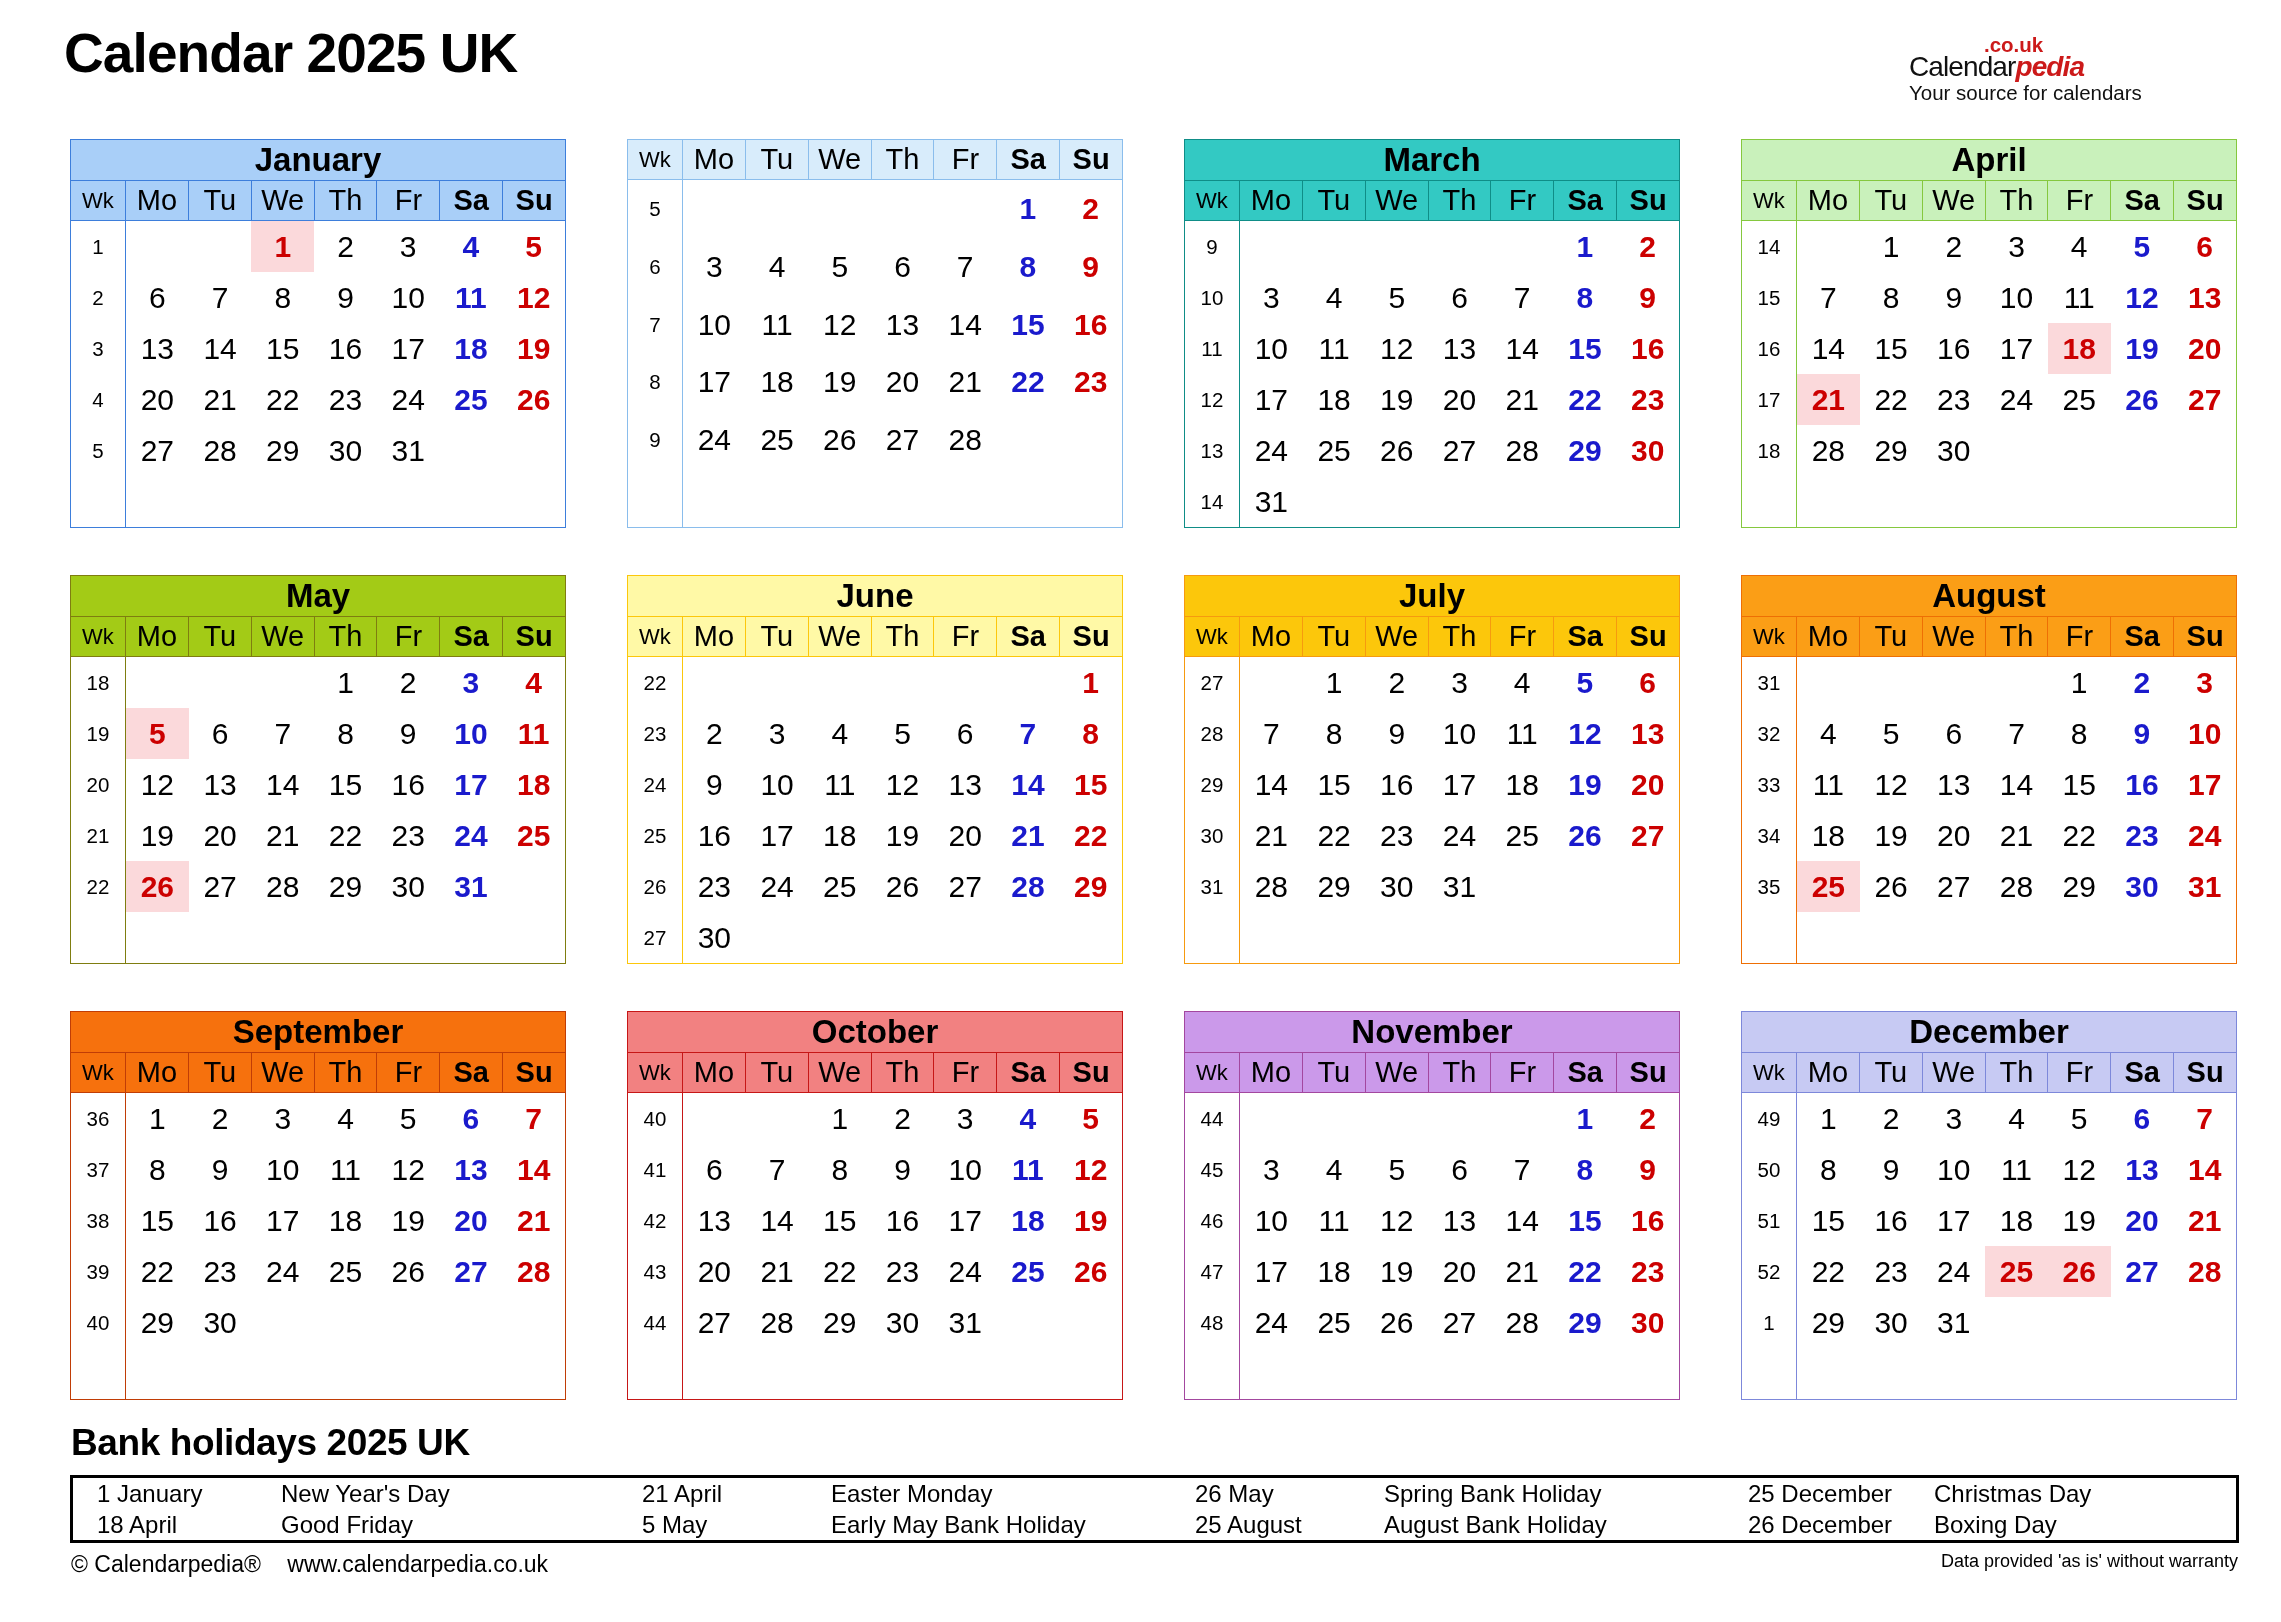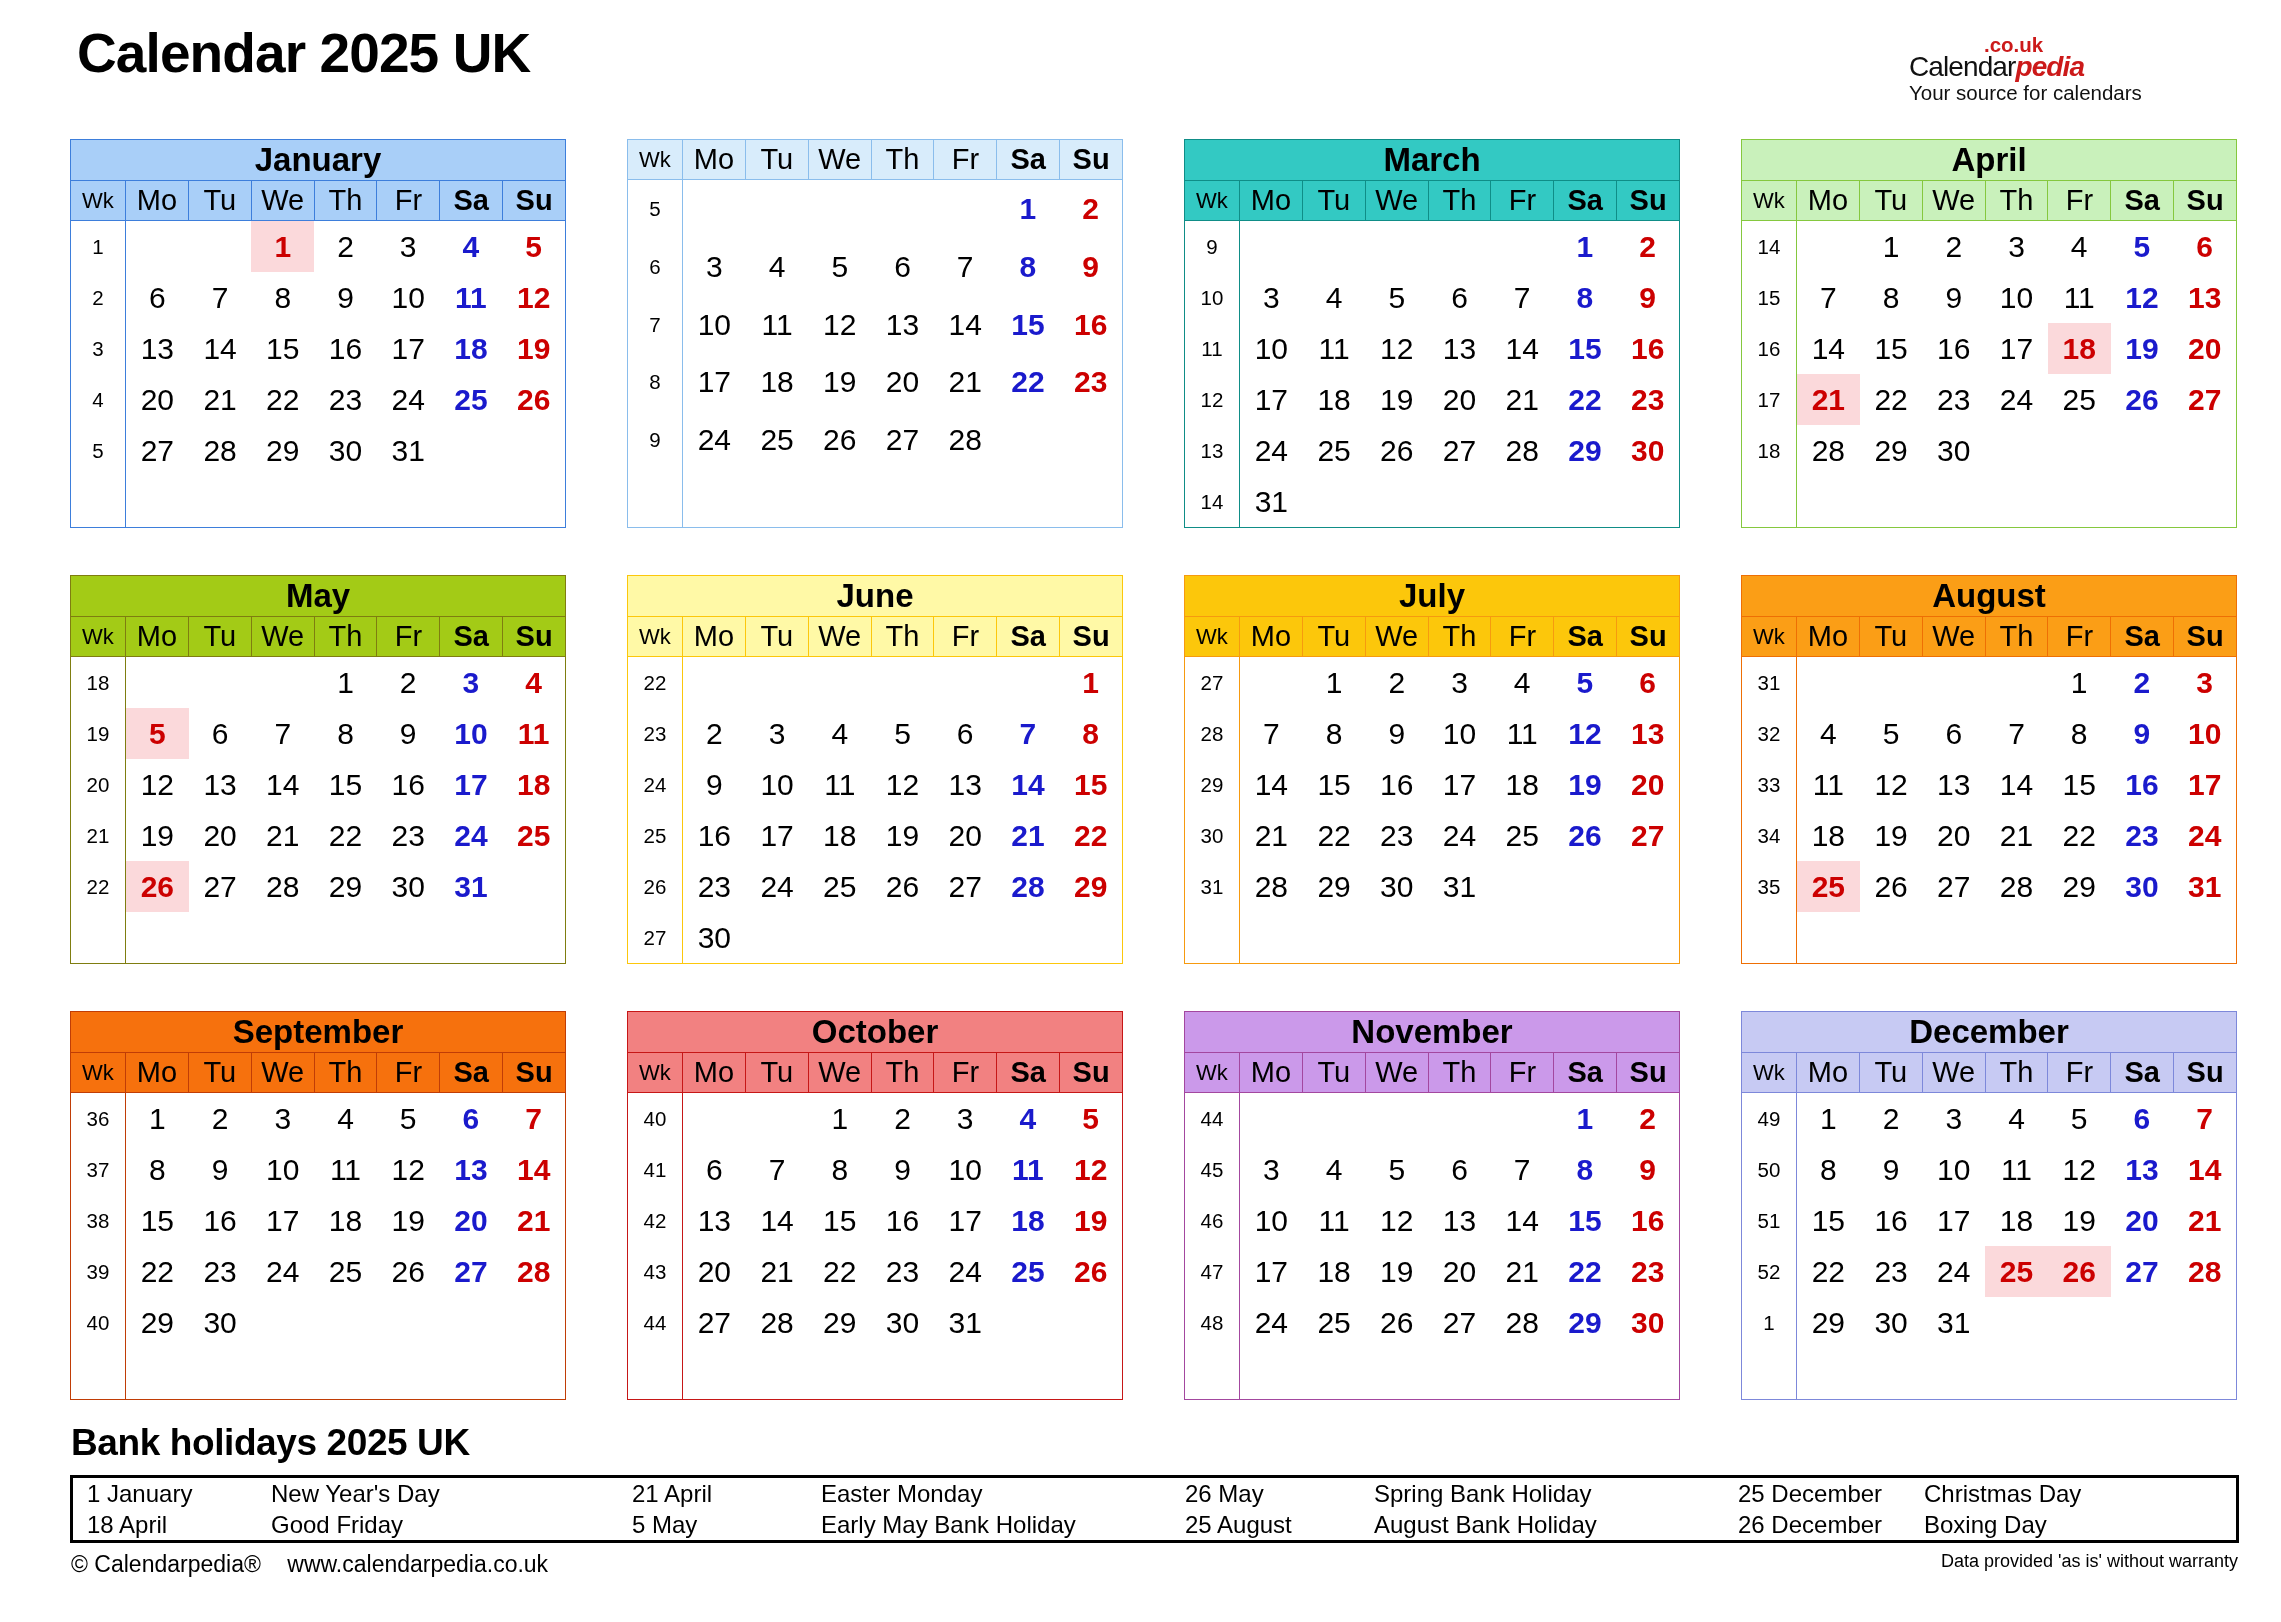--- a/index.html
+++ b/index.html
@@ -3,21 +3,21 @@
 <meta charset="utf-8">
 <style>
   :root{
     --satc:#1a1acc; --sunc:#cc0000; --hl:#fbd9db; --logored:#cc1a1a; --ink:#000;
   }
   *{margin:0;padding:0;box-sizing:border-box}
   html,body{width:2281px;height:1623px;background:#fff;font-family:"Liberation Sans","DejaVu Sans",sans-serif;color:var(--ink);overflow:hidden}
   .canvas{position:relative;width:2281px;height:1623px;background:#fff}
 
   
-  .page-title{position:absolute;left:77px;top:21.4px;font-size:55px;font-weight:700;letter-spacing:-0.9px}
+  .page-title{position:absolute;left:64px;top:21.4px;font-size:55px;font-weight:700;letter-spacing:-0.9px}
   .logo{position:absolute;left:1909px;top:36px;line-height:1}
   .logo .couk{display:block;margin-left:75px;color:var(--logored);font-weight:700;font-size:20.5px;line-height:.85}
   .logo .brand{font-size:28px;letter-spacing:-0.9px;white-space:nowrap}
   .logo .brand .b1{color:#111}
   .logo .brand .b2{color:var(--logored);font-weight:700;font-style:italic}
   .logo .tag{font-size:20.5px;color:#111;margin-top:2px}
 
   
   .months{position:absolute;left:70px;top:139px;display:grid;grid-template-columns:repeat(4,496px);column-gap:61px;row-gap:47px}
   .month{width:496px;height:389px;background:#fff;border:1.8px solid var(--bc);display:flex;flex-direction:column}
@@ -33,21 +33,21 @@
   .wkcol .wn{display:flex;align-items:center;justify-content:center;font-size:20.5px}
   .dgrid{flex:1;display:grid;grid-template-columns:repeat(7,1fr);grid-template-rows:repeat(6,1fr)}
   .dc{display:flex;align-items:center;justify-content:center;font-size:30px}
   .dc.sat{color:var(--satc);font-weight:700}
   .dc.sun{color:var(--sunc);font-weight:700}
   .dc.hol{background:var(--hl);color:var(--sunc);font-weight:700}
 
   
   .bank-title{position:absolute;left:71px;top:1422px;font-size:37px;font-weight:700;letter-spacing:-0.4px}
   .bank-table{position:absolute;left:70px;top:1475px;width:2169px;border:3.6px solid #000;display:grid;grid-template-columns:184px 361px 189px 364px 189px 364px 186px 1fr}
-  .bh-cell{height:31px;display:flex;align-items:center;font-size:24px;padding-left:14px;white-space:nowrap;overflow:hidden}
+  .bh-cell{height:31px;display:flex;align-items:center;font-size:24px;padding-left:24px;white-space:nowrap;overflow:hidden}
 
   
   .foot-left{position:absolute;left:71px;top:1551px;font-size:23px}
   .foot-left .url{margin-left:20px}
   .foot-right{position:absolute;right:43px;top:1551px;font-size:18px}
 </style>
 </head>
 <body>
 
 <div class="canvas">

